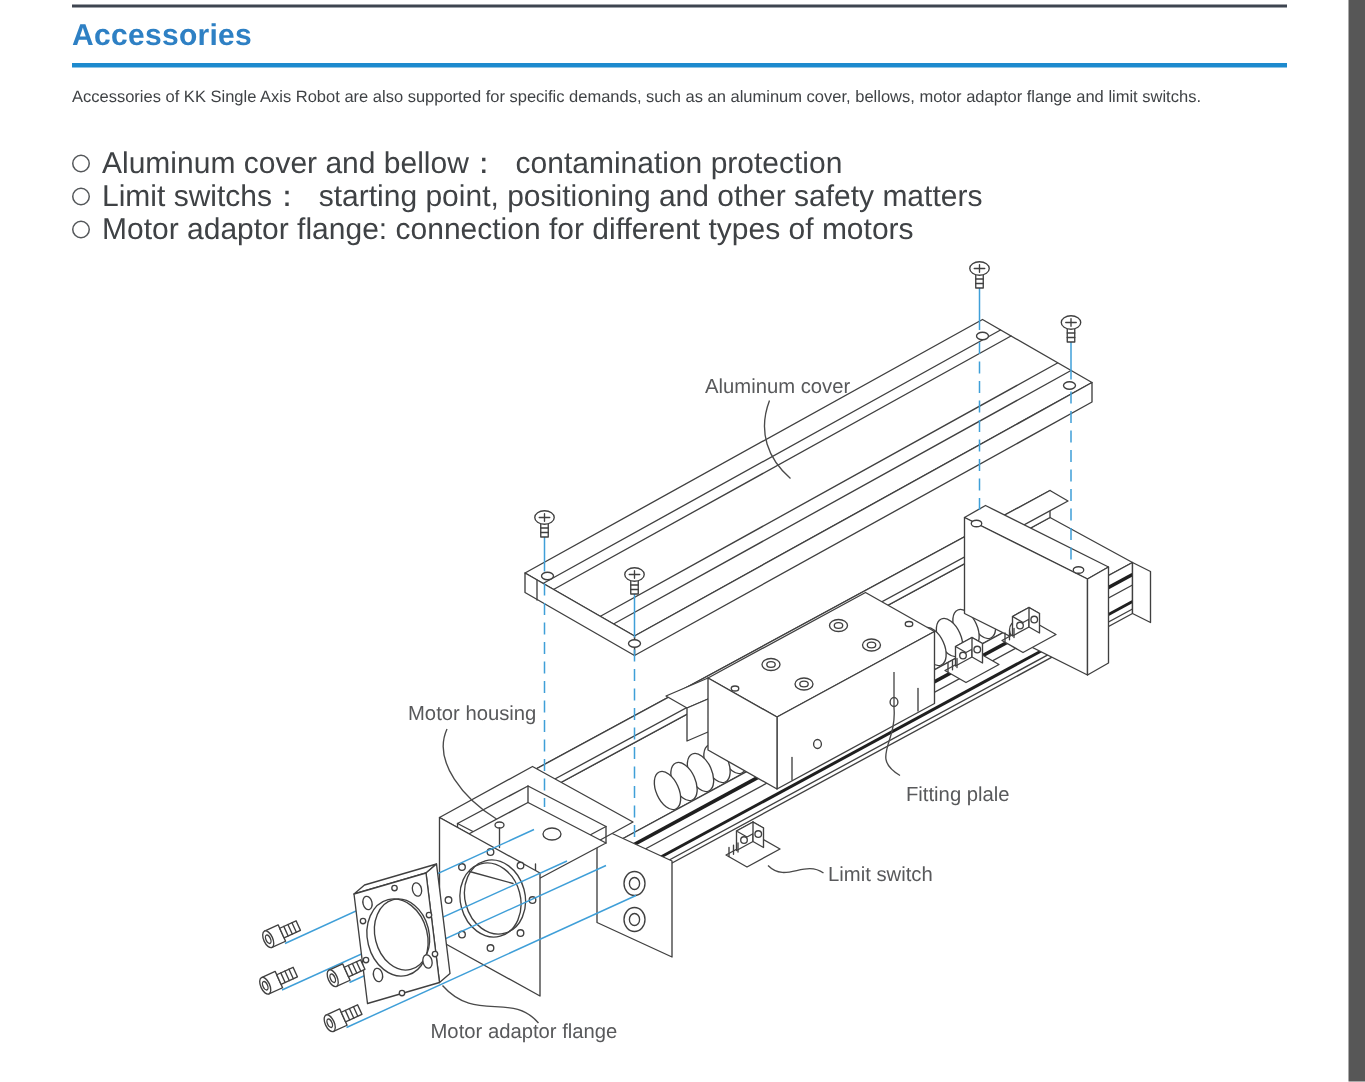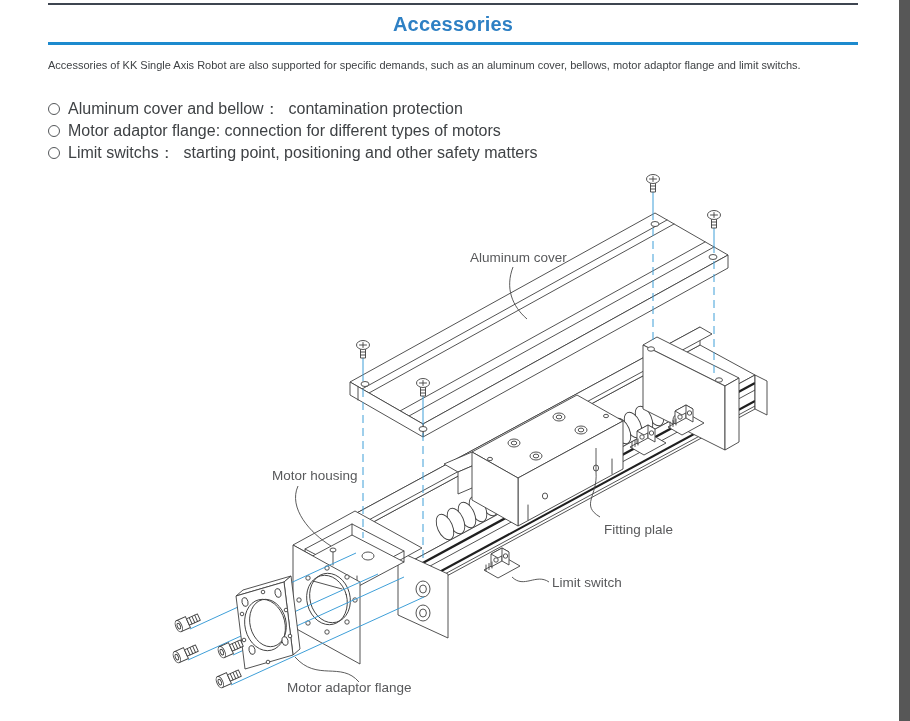--- a/index.html
+++ b/index.html
@@ -5,28 +5,28 @@
   html,body{margin:0;padding:0;}
   body{
     width:910px;height:721px;position:relative;background:#ffffff;
     font-family:"Liberation Sans","DejaVu Sans",sans-serif;overflow:hidden;
   }
   .page-edge{position:absolute;top:0;right:0;width:11px;height:721px;background:#575757;}
   .content{position:absolute;left:48px;top:0;width:810px;}
   .top-rule{height:2px;background:#3e4550;margin-top:3px;}
   h1.page-title{
     margin:7px 0 6px 0;font-size:20px;line-height:24px;font-weight:600;
-    color:#2e80c4;letter-spacing:.2px;text-align:center;
+    color:#2e80c4;letter-spacing:.2px;
   }
   .accent-rule{height:3px;background:#1d8ace;margin-bottom:10px;}
   p.intro{
     margin:0;font-size:11px;line-height:21.5px;color:#3f4245;width:812px;
   }
   .bullets{margin-top:21px;}
-  .bullet{display:flex;align-items:center;font-size:16px;line-height:22px;color:#3f4245;}
+  .bullet{display:flex;align-items:center;font-size:20px;line-height:22px;color:#3f4245;}
   .bullet .circle{
     flex:0 0 auto;width:10px;height:10px;border:1.4px solid #54575a;border-radius:50%;
     margin-right:8px;display:inline-block;
   }
   .bullet .btext{white-space:pre-wrap;}
   svg#diagram{position:absolute;left:0;top:0;}
   svg text{font-family:"Liberation Sans","DejaVu Sans",sans-serif;font-size:13.5px;fill:#58595b;}
   .ln{stroke:#404040;stroke-width:.9;fill:none;stroke-linejoin:round;stroke-linecap:round;}
   .face{stroke:#404040;stroke-width:.9;fill:#ffffff;stroke-linejoin:round;}
   .dark{stroke:#1f1f1f;fill:none;}
@@ -42,25 +42,25 @@
   <h1 class="page-title">Accessories</h1>
   <div class="accent-rule"></div>
   <p class="intro">Accessories of KK Single Axis Robot are also supported for specific demands, such as an aluminum cover, bellows, motor adaptor flange and limit switchs.</p>
   <div class="bullets">
     <div class="bullet">
       <span class="circle"></span>
       <span class="btext">Aluminum cover and bellow：  contamination protection</span>
     </div>
     <div class="bullet">
       <span class="circle"></span>
-      <span class="btext">Motor adaptor flange: connection for different types of motors</span>
+      <span class="btext">Limit switchs：  starting point, positioning and other safety matters</span>
     </div>
     <div class="bullet">
       <span class="circle"></span>
-      <span class="btext">Limit switchs：  starting point, positioning and other safety matters</span>
+      <span class="btext">Motor adaptor flange: connection for different types of motors</span>
     </div>
   </div>
 </div>
 
 <svg id="diagram" width="910" height="721" viewBox="0 0 910 721">
 
   <g>
 
     <path class="face" d="M408,563 L755,375 L700,345 L353,533 Z"></path>
 

